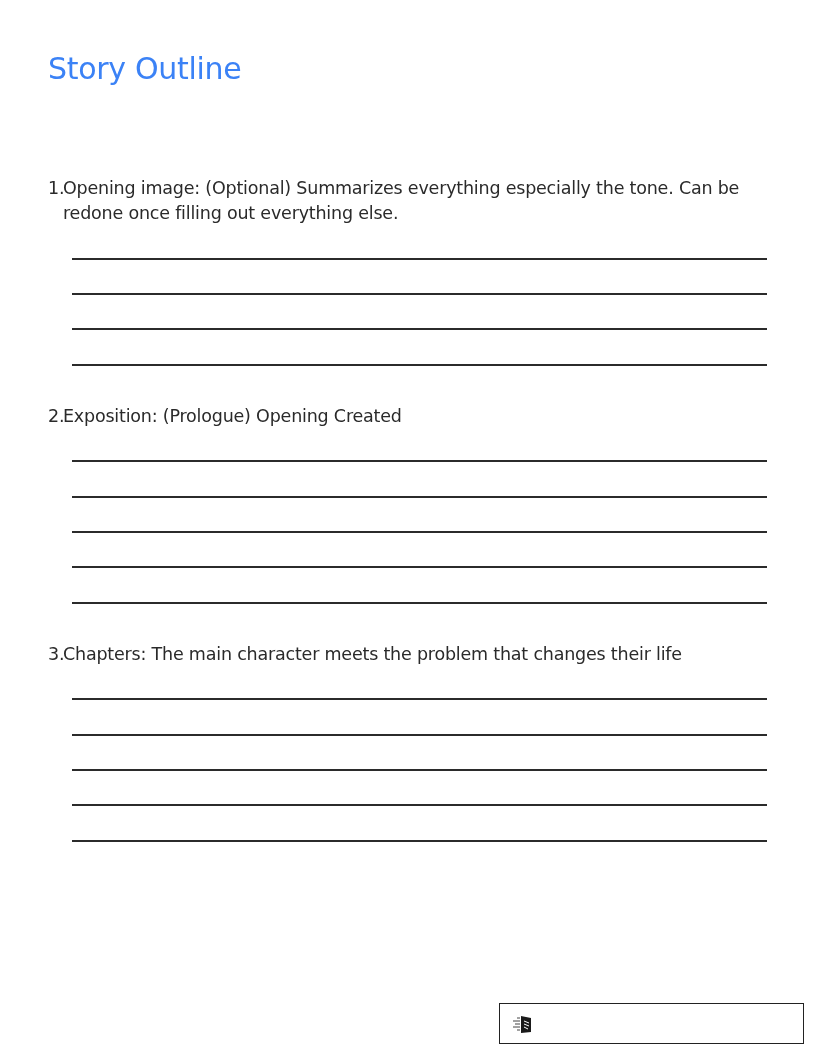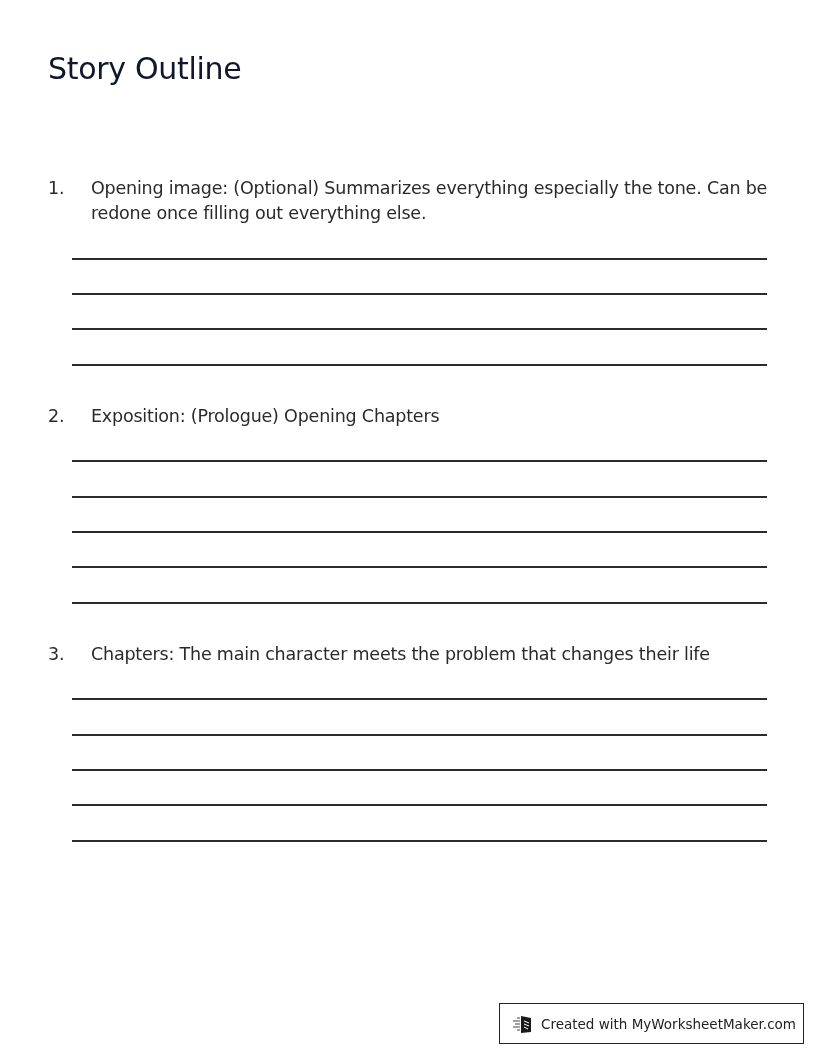--- a/index.html
+++ b/index.html
@@ -1,23 +1,23 @@
 <!DOCTYPE html>
 <html><head>
   <meta charset="utf-8">
   <style>
     html, body { margin: 0; padding: 0; background: #ffffff; }
     body { width: 816px; height: 1056px; position: relative; overflow: hidden;
       font-family: "DejaVu Sans", sans-serif; color: #262626; }
     .title { position: absolute; left: 48px; top: 50px; font-size: 30px; font-weight: normal;
-      letter-spacing: -0.3px; color: #0f172a; margin: 0; line-height: 38px; }
+      letter-spacing: -0.3px; color: #3b82f6; margin: 0; line-height: 38px; }
     .question { position: absolute; left: 48px; width: 720px; font-size: 17.5px; line-height: 25px;
       color: #2a2a2a; letter-spacing: -0.2px; }
     .question .num { position: absolute; left: 0; top: 0; }
-    .question .text { display: block; margin-left: 43px; }
+    .question .text { display: block; margin-left: 15px; }
     .line { position: absolute; left: 72px; width: 695px; height: 2px; background: #2b2b2b; }
     .footer { position: absolute; left: 499px; top: 1003px; width: 305px; height: 41px;
       border: 1.5px solid #222; box-sizing: border-box; display: flex; align-items: center;
       padding-left: 12px; font-size: 13.5px; color: #222; }
     .footer .logo { width: 22px; height: 20px; margin-right: 7px; display: inline-block; }
   </style>
 </head>
 <body>
 
 <h1 class="title">Story Outline</h1>
@@ -26,21 +26,21 @@
   <span class="num">1.</span>
   <span class="text">Opening image: (Optional) Summarizes everything especially the tone. Can be redone once filling out everything else.</span>
 </div>
 <div class="line" style="top:258px;"></div>
 <div class="line" style="top:293px;"></div>
 <div class="line" style="top:328px;"></div>
 <div class="line" style="top:364px;"></div>
 
 <div class="question" style="top:404px;">
   <span class="num">2.</span>
-  <span class="text">Exposition: (Prologue) Opening Chapters</span>
+  <span class="text">Exposition: (Prologue) Opening Created</span>
 </div>
 <div class="line" style="top:460px;"></div>
 <div class="line" style="top:496px;"></div>
 <div class="line" style="top:531px;"></div>
 <div class="line" style="top:566px;"></div>
 <div class="line" style="top:602px;"></div>
 
 <div class="question" style="top:642px;">
   <span class="num">3.</span>
   <span class="text">Chapters: The main character meets the problem that changes their life</span>
@@ -56,14 +56,13 @@
     <svg width="22" height="20" viewBox="0 0 22 20">
       <line x1="1" y1="7" x2="8" y2="7" stroke="#444" stroke-width="1"></line>
       <line x1="3" y1="10" x2="8" y2="10" stroke="#444" stroke-width="1"></line>
       <line x1="1" y1="13" x2="8" y2="13" stroke="#444" stroke-width="1"></line>
       <line x1="5" y1="4" x2="8" y2="4" stroke="#444" stroke-width="1"></line>
       <line x1="5" y1="16" x2="8" y2="16" stroke="#444" stroke-width="1"></line>
       <path d="M9 2 L19 4 L19 18 L9 19 Z" fill="#1a1a1a"></path>
       <path d="M12 7 L17 9 M12 10 L17 12 M12 13 L16 15" stroke="#fff" stroke-width="1"></path>
     </svg>
   </span>
-  <span>Created with MyWorksheetMaker.com</span>
 </div>
 
 </body></html>

